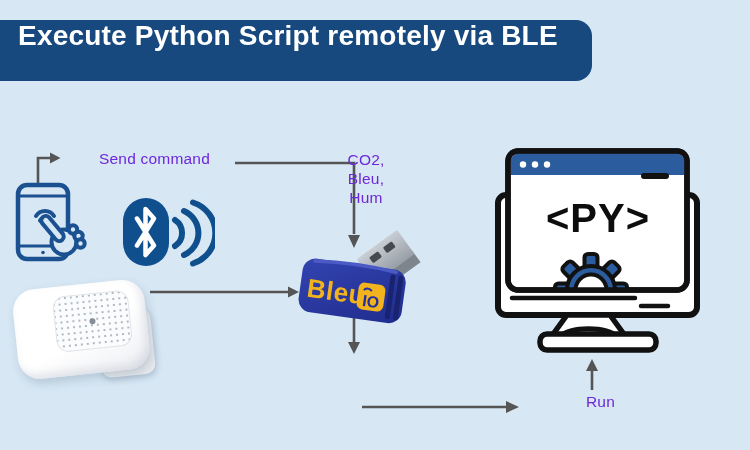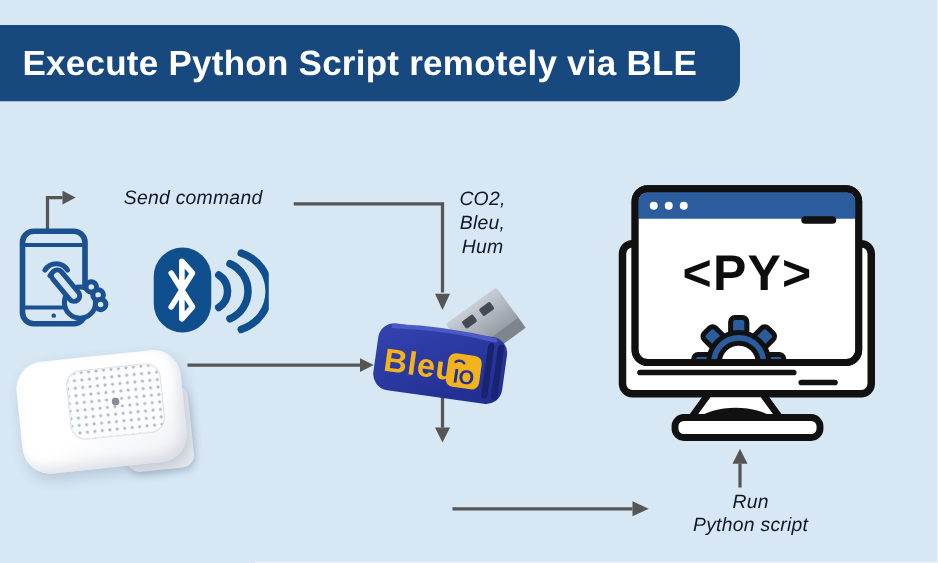--- a/index.html
+++ b/index.html
@@ -1,27 +1,27 @@
 <!DOCTYPE html>
 <html><head>
 <meta charset="utf-8">
 <style>
   html,body{margin:0;padding:0;background:#fff;}
   #app{position:relative;width:750px;height:450px;background:#d7e7f4;overflow:hidden;
        font-family:"Liberation Sans",sans-serif;}
   
   .banner{position:absolute;left:0;top:20px;width:592px;height:61px;background:#17497f;
-          border-radius:0 16px 16px 0;display:flex;align-items:center;}
+          border-radius:0 16px 16px 0;display:flex;}
   .banner span{color:#ffffff;font-weight:bold;font-size:28px;letter-spacing:.2px;padding-left:18px;
                font-family:"Liberation Sans",sans-serif;}
   
   .abs{position:absolute;}
   
-  .lbl{position:absolute;font-weight:500;font-size:15.5px;line-height:1.22;color:#0f172a;
-       letter-spacing:.2px;text-align:center;font-style:italic;}
+  .lbl{position:absolute;font-weight:500;font-size:15.5px;line-height:1.22;color:#6d28d9;
+       letter-spacing:.2px;text-align:center;}
   
   .hibou{position:absolute;left:16px;top:284px;width:140px;height:104px;transform:rotate(-6deg);}
   .hibou-clip{position:absolute;right:4px;top:30px;width:54px;height:66px;background:#e7eaee;
               border-radius:10px;box-shadow:1px 3px 6px rgba(70,90,120,.28);}
   .hibou-body{position:absolute;left:0;top:0;width:132px;height:90px;border-radius:22px;
               background:linear-gradient(155deg,#ffffff 55%,#edeff3);
               box-shadow:2px 5px 10px rgba(70,90,120,.22), inset -4px -5px 9px rgba(160,170,185,.28);}
   .hibou-grille{position:absolute;right:16px;top:10px;width:74px;height:54px;border-radius:12px;
                 background-color:#fbfcfd;border:1px solid #e1e4e9;
                 background-image:radial-gradient(#b3b8c0 1px, transparent 1.4px);
@@ -164,26 +164,25 @@
         <rect x="-6.5" y="-36" width="13" height="16" rx="3.5" transform="rotate(315)"></rect>
         <circle cx="0" cy="0" r="24"></circle>
         <circle cx="0" cy="0" r="15.5" fill="#ffffff"></circle>
       </g>
     </g>
     <rect x="20" y="11" width="179" height="139" rx="10" fill="none" stroke="#111111" stroke-width="5.5"></rect>
   </svg>
 
   <div class="lbl" style="left:99px;top:150px;text-align:left">Send command</div>
 
-  <div class="lbl" style="left:360px;top:151px;width:52px">
+  <div class="lbl" style="left:340px;top:151px;width:52px">
     <div>CO2,</div>
     <div>Bleu,</div>
     <div>Hum</div>
   </div>
 
 
 
   <div class="lbl" style="left:538px;top:393px;width:125px">
     <div>Run</div>
-    <div>Python script</div>
   </div>
 
 </div>
 
 </body></html>

